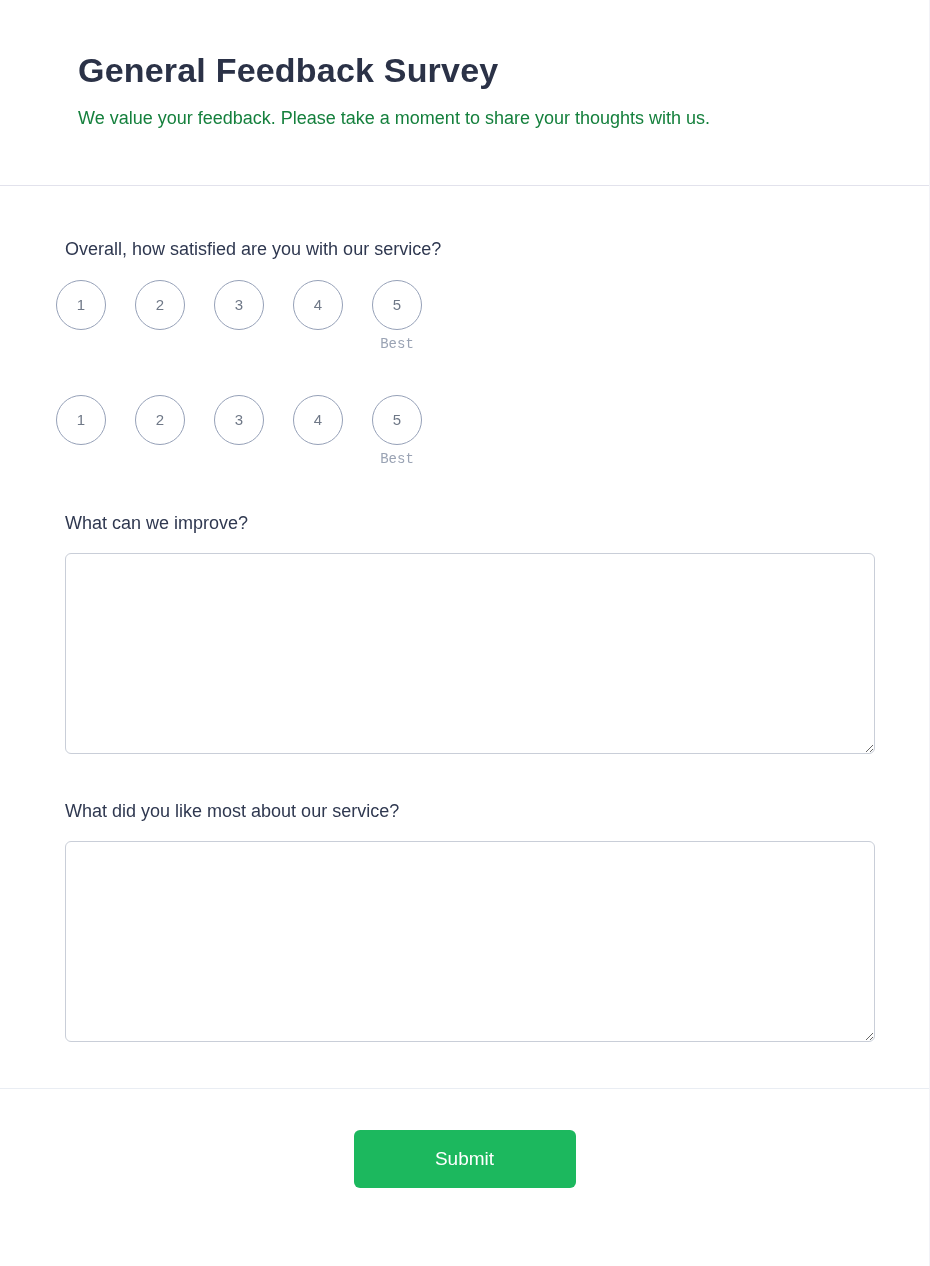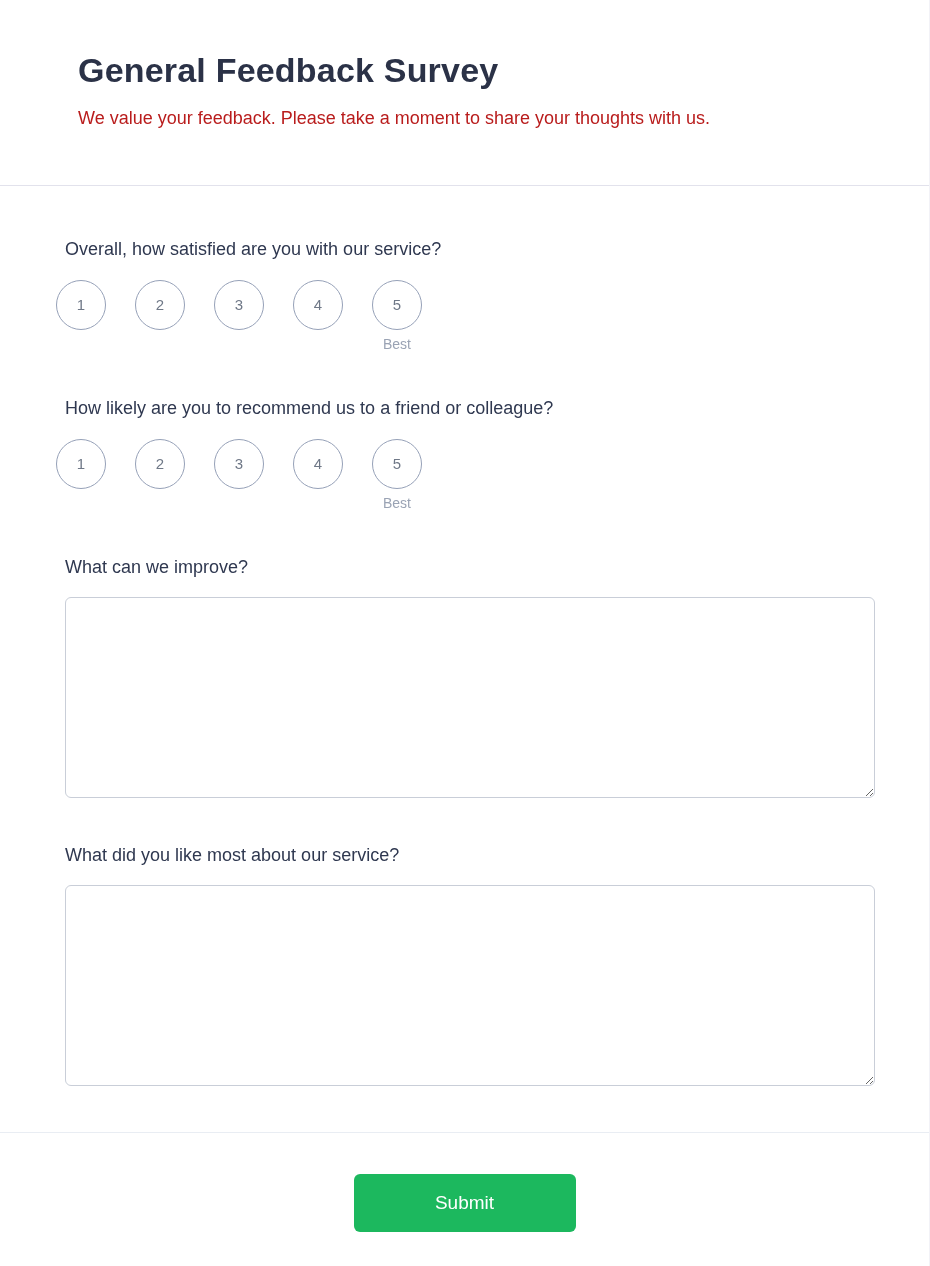--- a/index.html
+++ b/index.html
@@ -19,21 +19,21 @@
   .title {
     font-size: 34px;
     font-weight: 700;
     color: #2b3247;
     line-height: 1.2;
     letter-spacing: 0.2px;
   }
   .subtitle {
     margin-top: 14px;
     font-size: 18px;
-    color: #b91c1c;
+    color: #15803d;
     line-height: 1.5;
   }
   .divider-top {
     border: none;
     border-top: 1px solid #e2e2ec;
     margin-top: 53px;
   }
   .form-body { padding: 50px 65px 16px 65px; }
   .question { margin-bottom: 44px; }
   .q-label {
@@ -66,20 +66,21 @@
     align-items: center;
     justify-content: center;
     cursor: pointer;
   }
   .rating-caption {
     margin-top: 7px;
     font-size: 14px;
     color: #9aa3b4;
     line-height: 1;
     min-height: 14px;
+    font-family: Liberation Mono, monospace;
   }
   .textarea-q .q-label { margin-bottom: 16px; }
   .answer-textarea {
     display: block;
     width: 810px;
     height: 201px;
     border: 1px solid #c9ced8;
     border-radius: 6px;
     resize: both;
     font-family: inherit;
@@ -141,21 +142,20 @@
           <button class="rating-circle">4</button>
         </div>
         <div class="rating-option">
           <button class="rating-circle">5</button>
           <div class="rating-caption">Best</div>
         </div>
       </div>
     </div>
 
     <div class="question">
-      <div class="q-label">How likely are you to recommend us to a friend or colleague?</div>
       <div class="rating-row">
         <div class="rating-option">
           <button class="rating-circle">1</button>
         </div>
         <div class="rating-option">
           <button class="rating-circle">2</button>
         </div>
         <div class="rating-option">
           <button class="rating-circle">3</button>
         </div>

